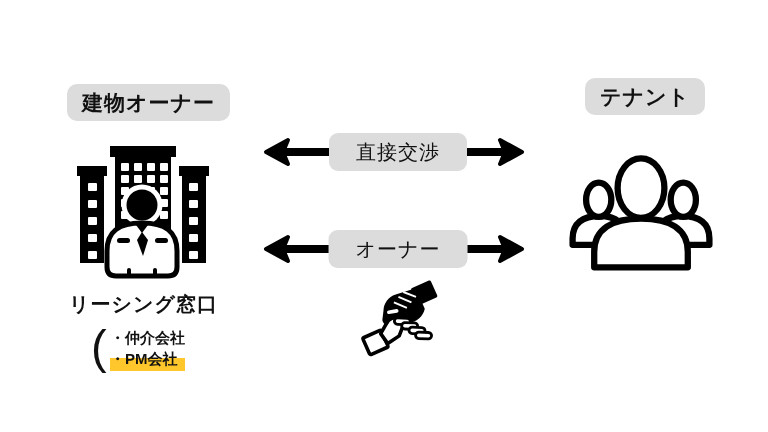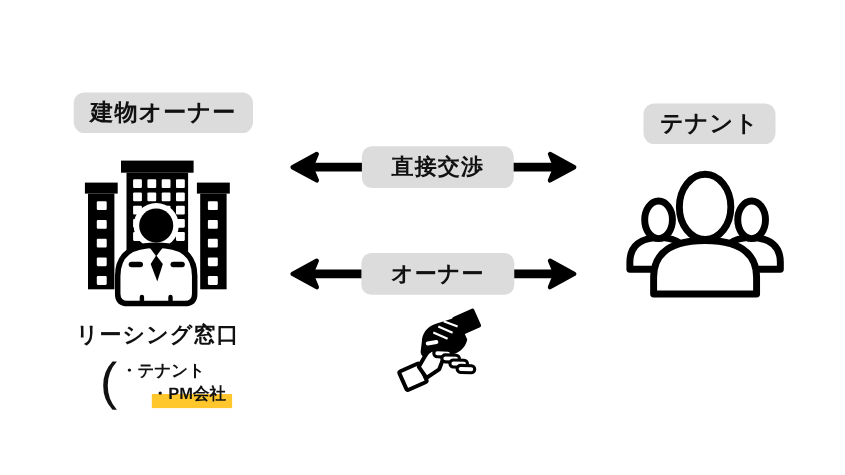--- a/index.html
+++ b/index.html
@@ -18,38 +18,38 @@
     color: var(--ink, #111);
     font-weight: 700;
     font-size: 21px;
     line-height: 1;
     padding: 8px 15px;
     border-radius: 10px;
     white-space: nowrap;
     letter-spacing: 1px;
   }
   .owner-badge  { left: 67px;  top: 84px; }
-  .tenant-badge { left: 585px; top: 94px; }
+  .tenant-badge { left: 585px; top: 78px; }
 
   .icon { position: absolute; line-height: 0; }
   .building-icon  { left: 77px;  top: 139px; }
   .tenants-icon   { left: 569px; top: 152px; }
   .handshake-icon { left: 355px; top: 278px; }
 
   .arrow { position: absolute; width: 264px; height: 30px; }
   .arrow-1 { left: 262px; top: 137px; }
   .arrow-2 { left: 262px; top: 234px; }
   .arrow svg { display: block; }
   .arrow-label {
     position: absolute;
     left: calc(50% + 4px); top: 50%;
     transform: translate(-50%, -50%);
     background: var(--badge-bg, #dcdcdc);
     color: var(--ink, #111);
-    font-weight: 700;
+    font-weight: 400;
     font-size: 20px;
     line-height: 1;
     padding: 9px 27px;
     border-radius: 9px;
     white-space: nowrap;
     letter-spacing: 1px;
   }
 
   .leasing-title {
     position: absolute;
@@ -73,21 +73,20 @@
   .bullet {
     font-size: 15px;
     font-weight: 700;
     line-height: 21px;
     white-space: nowrap;
   }
   .bullet.hl {
     background: linear-gradient(to bottom, transparent 45%, var(--highlight, #ffc72c) 45%);
     padding-right: 5px;
     padding-bottom: 2px;
-    margin-left: 28px;
   }
 </style>
 </head>
 <body>
 
 <div class="canvas">
 
   <div class="badge owner-badge">建物オーナー</div>
 
   <div class="badge tenant-badge">テナント</div>
@@ -203,17 +202,17 @@
         <rect x="63" y="72" width="20" height="8" rx="4" fill="#fff" stroke="#000" stroke-width="3.5" transform="rotate(26 73 76)"></rect>
       </g>
     </svg>
   </div>
 
   <div class="leasing-title">リーシング窓口</div>
 
   <div class="paren">(</div>
 
   <div class="bullets">
-    <div class="bullet">・テナント</div>
+    <div class="bullet">・仲介会社</div>
     <div class="bullet hl">・PM会社</div>
   </div>
 
 </div>
 
 </body></html>

